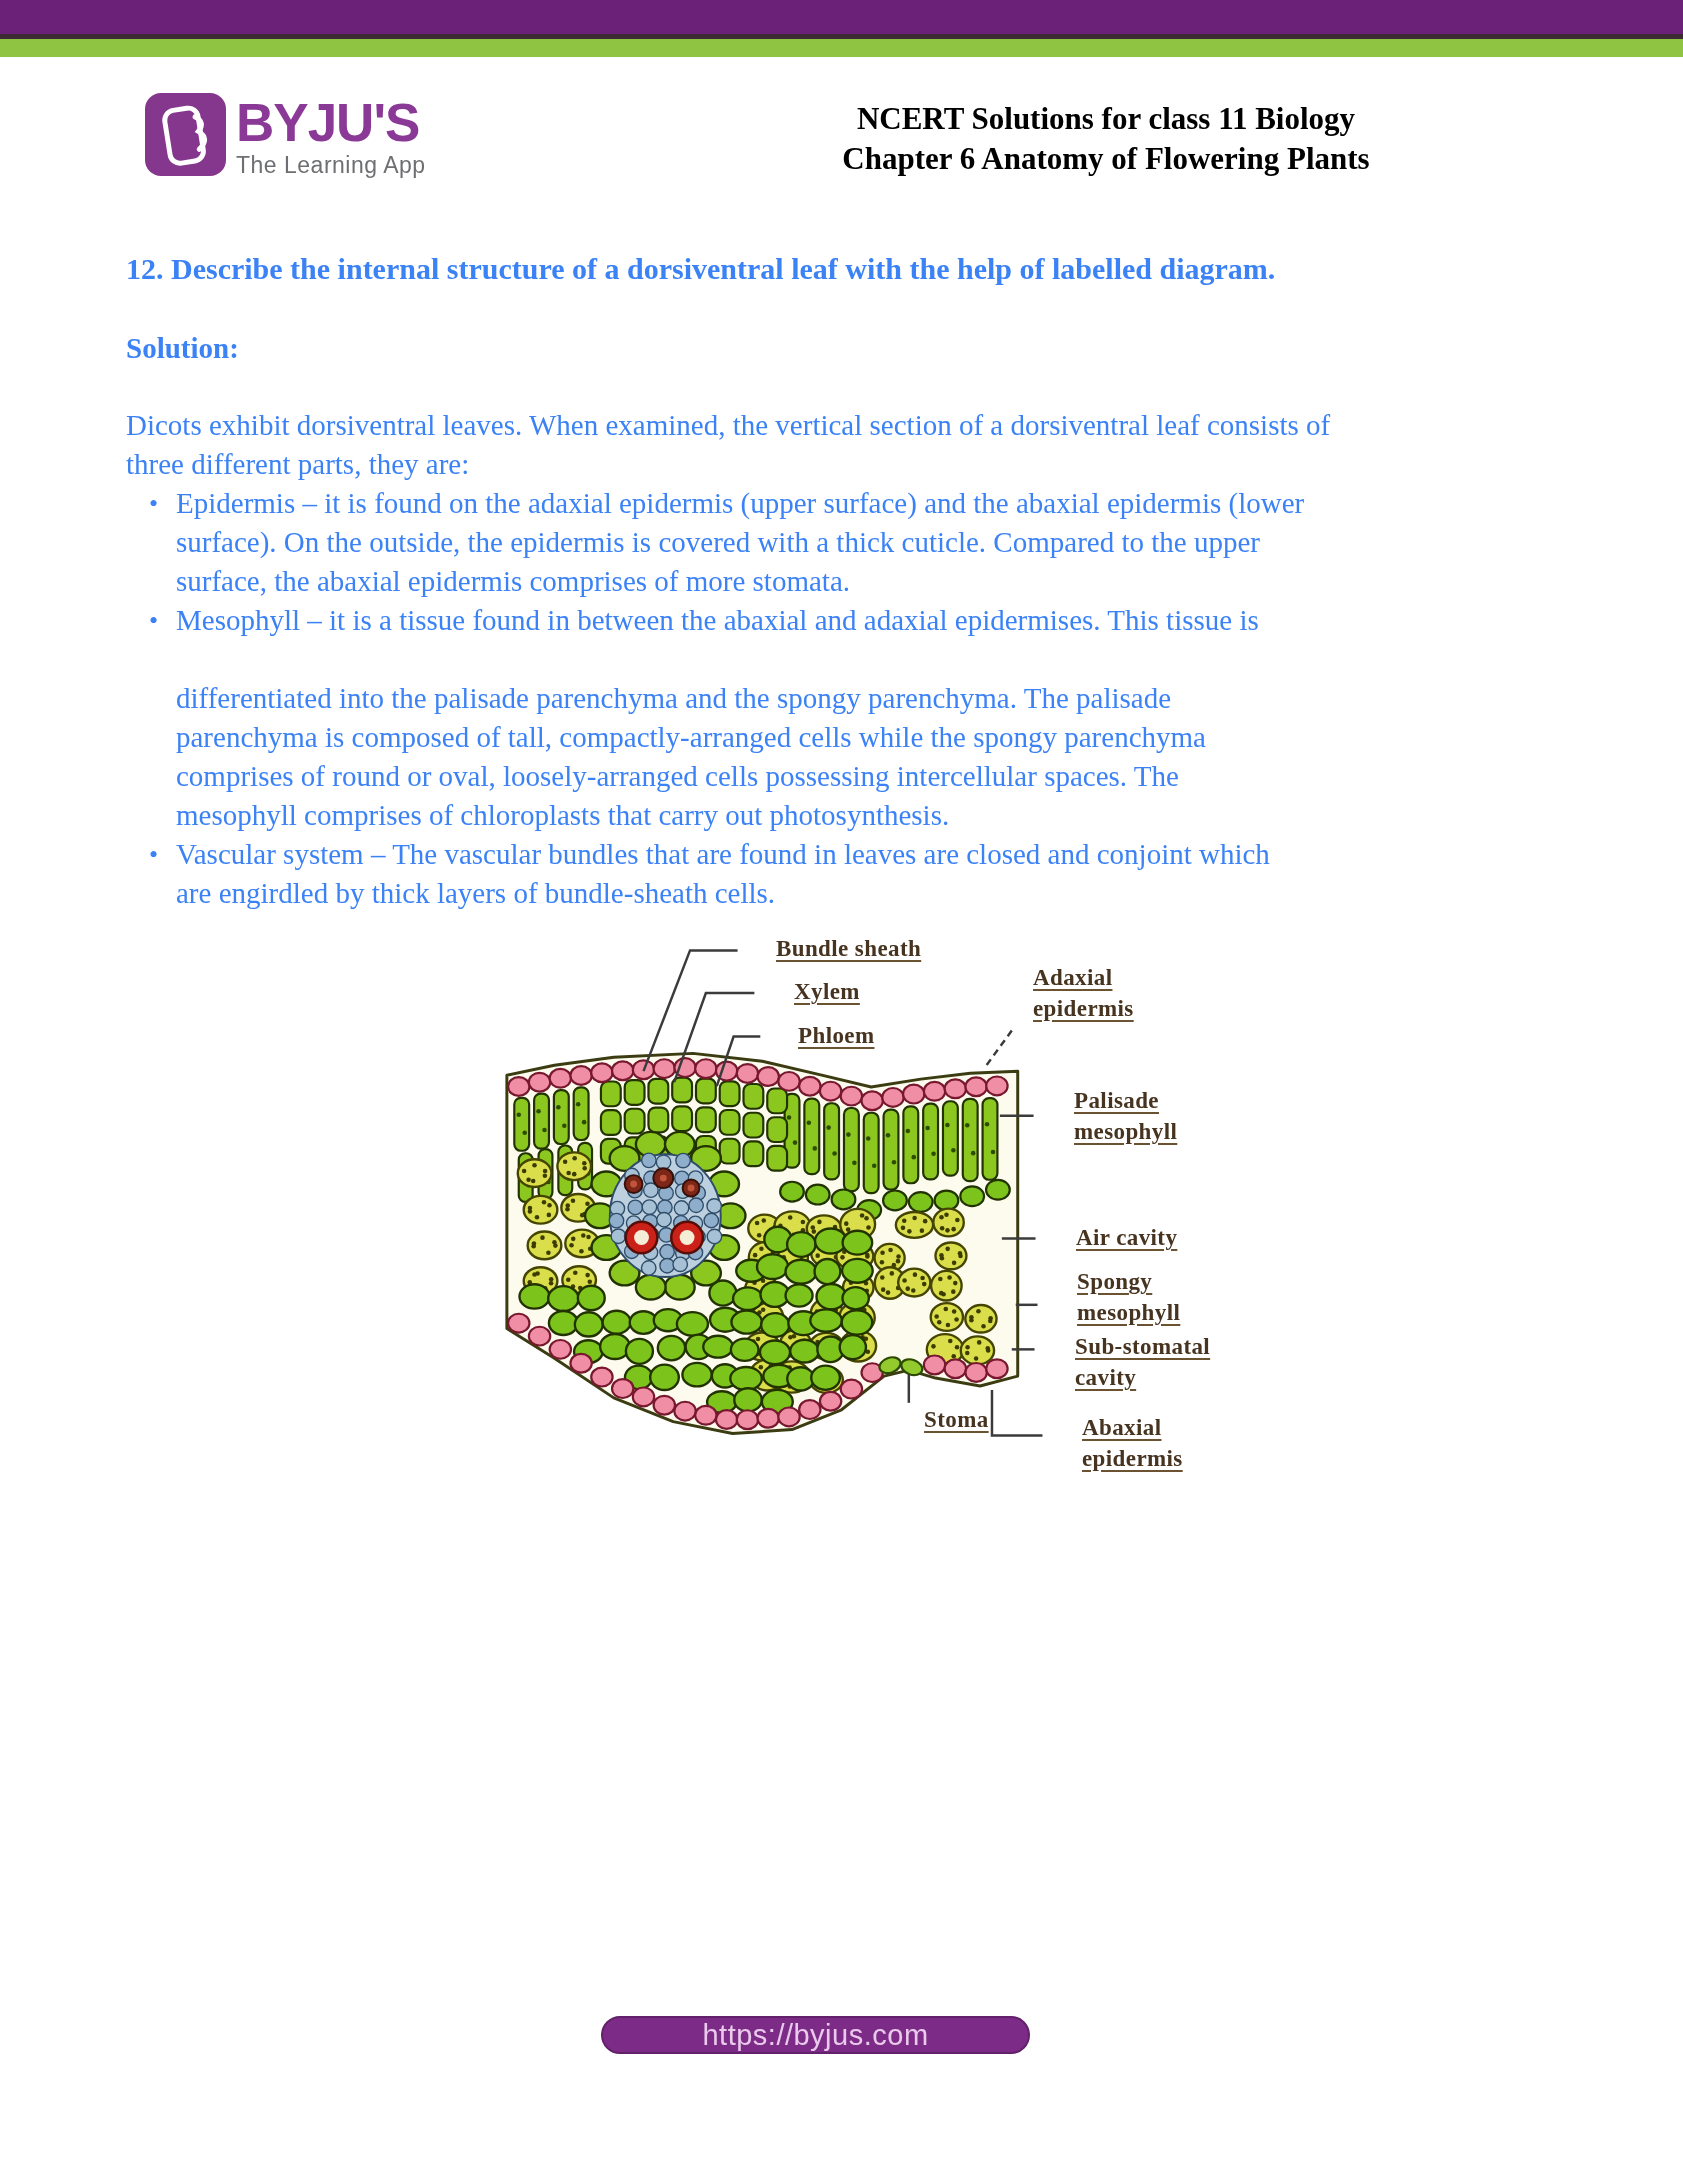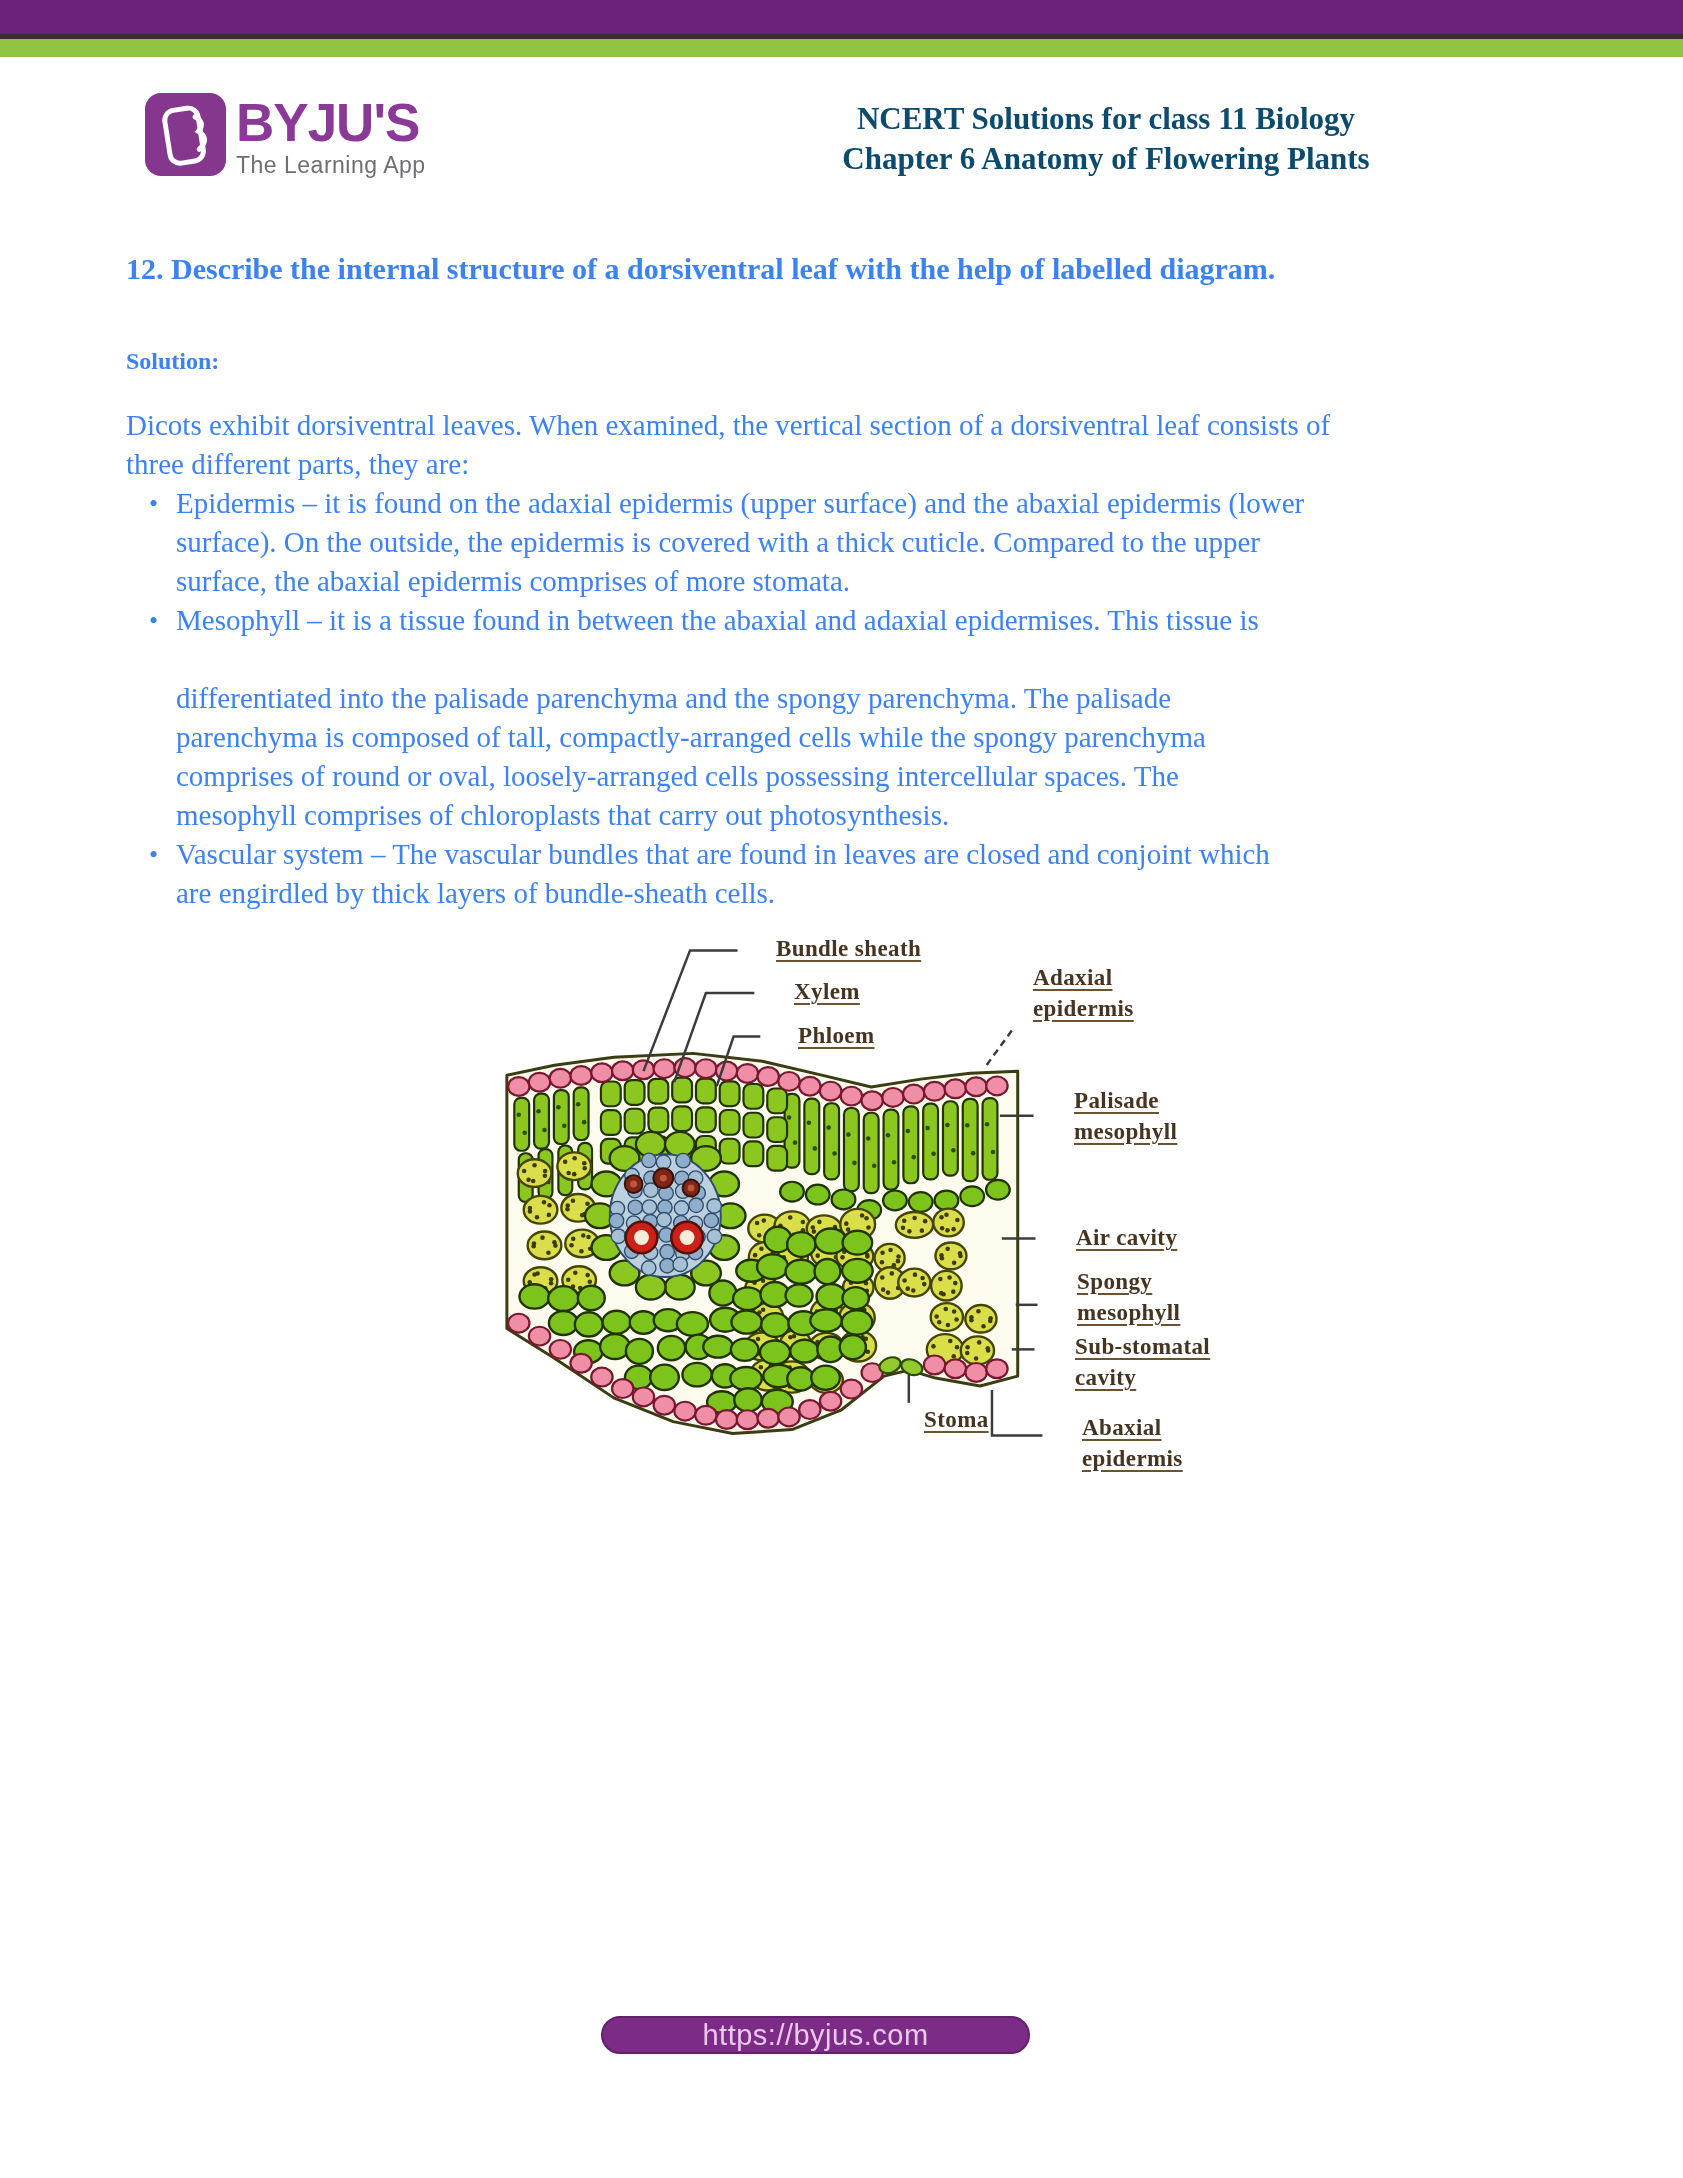--- a/index.html
+++ b/index.html
@@ -12,25 +12,25 @@
   #band-green{top:39px;height:18px;background:#8fc442;}
   
   #logo{position:absolute;left:145px;top:93px;display:flex;align-items:flex-start;}
   #logo-square{width:81px;height:83px;background:#85378e;border-radius:16px;position:relative;flex:0 0 auto;}
   #logo-texts{margin-left:10px;padding-top:2px;}
   #logo-wordmark{font-family:"Liberation Sans",sans-serif;font-weight:700;font-size:53px;
                  line-height:55px;color:#8a3a96;letter-spacing:-1px;}
   #logo-tagline{font-family:"Liberation Sans",sans-serif;font-size:23px;color:#6e6f72;margin-top:2px;letter-spacing:0.5px;}
   
   #doc-title{position:absolute;left:804px;top:99px;width:604px;text-align:center;
-             font-weight:700;font-size:31px;line-height:40px;color:#0c4a6e;}
+             font-weight:700;font-size:31px;line-height:40px;color:#000000;}
   
   .textblock{position:absolute;left:126px;width:1475px;color:#3b82f6;}
   #question{top:249px;font-weight:700;font-size:30px;line-height:40px;}
-  #solution-heading{top:348px;font-weight:700;font-size:24px;}
+  #solution-heading{top:332px;font-weight:700;font-size:29px;}
   #solution-body{top:406px;font-size:29px;line-height:39px;}
   .preline{white-space:pre-line;}
   .bullet-item{display:flex;}
   .bullet-marker{flex:0 0 50px;padding-left:23px;box-sizing:border-box;font-size:26px;}
   .bullet-text{flex:1;}
   
   #leaf-svg{position:absolute;left:0;top:0;width:1683px;height:2178px;pointer-events:none;}
   .dlabel{position:absolute;font-weight:700;font-size:23px;line-height:31px;color:#473420;
           white-space:pre-line;letter-spacing:0.4px;
           text-decoration:underline;text-decoration-thickness:2px;text-decoration-color:#6b5230;

